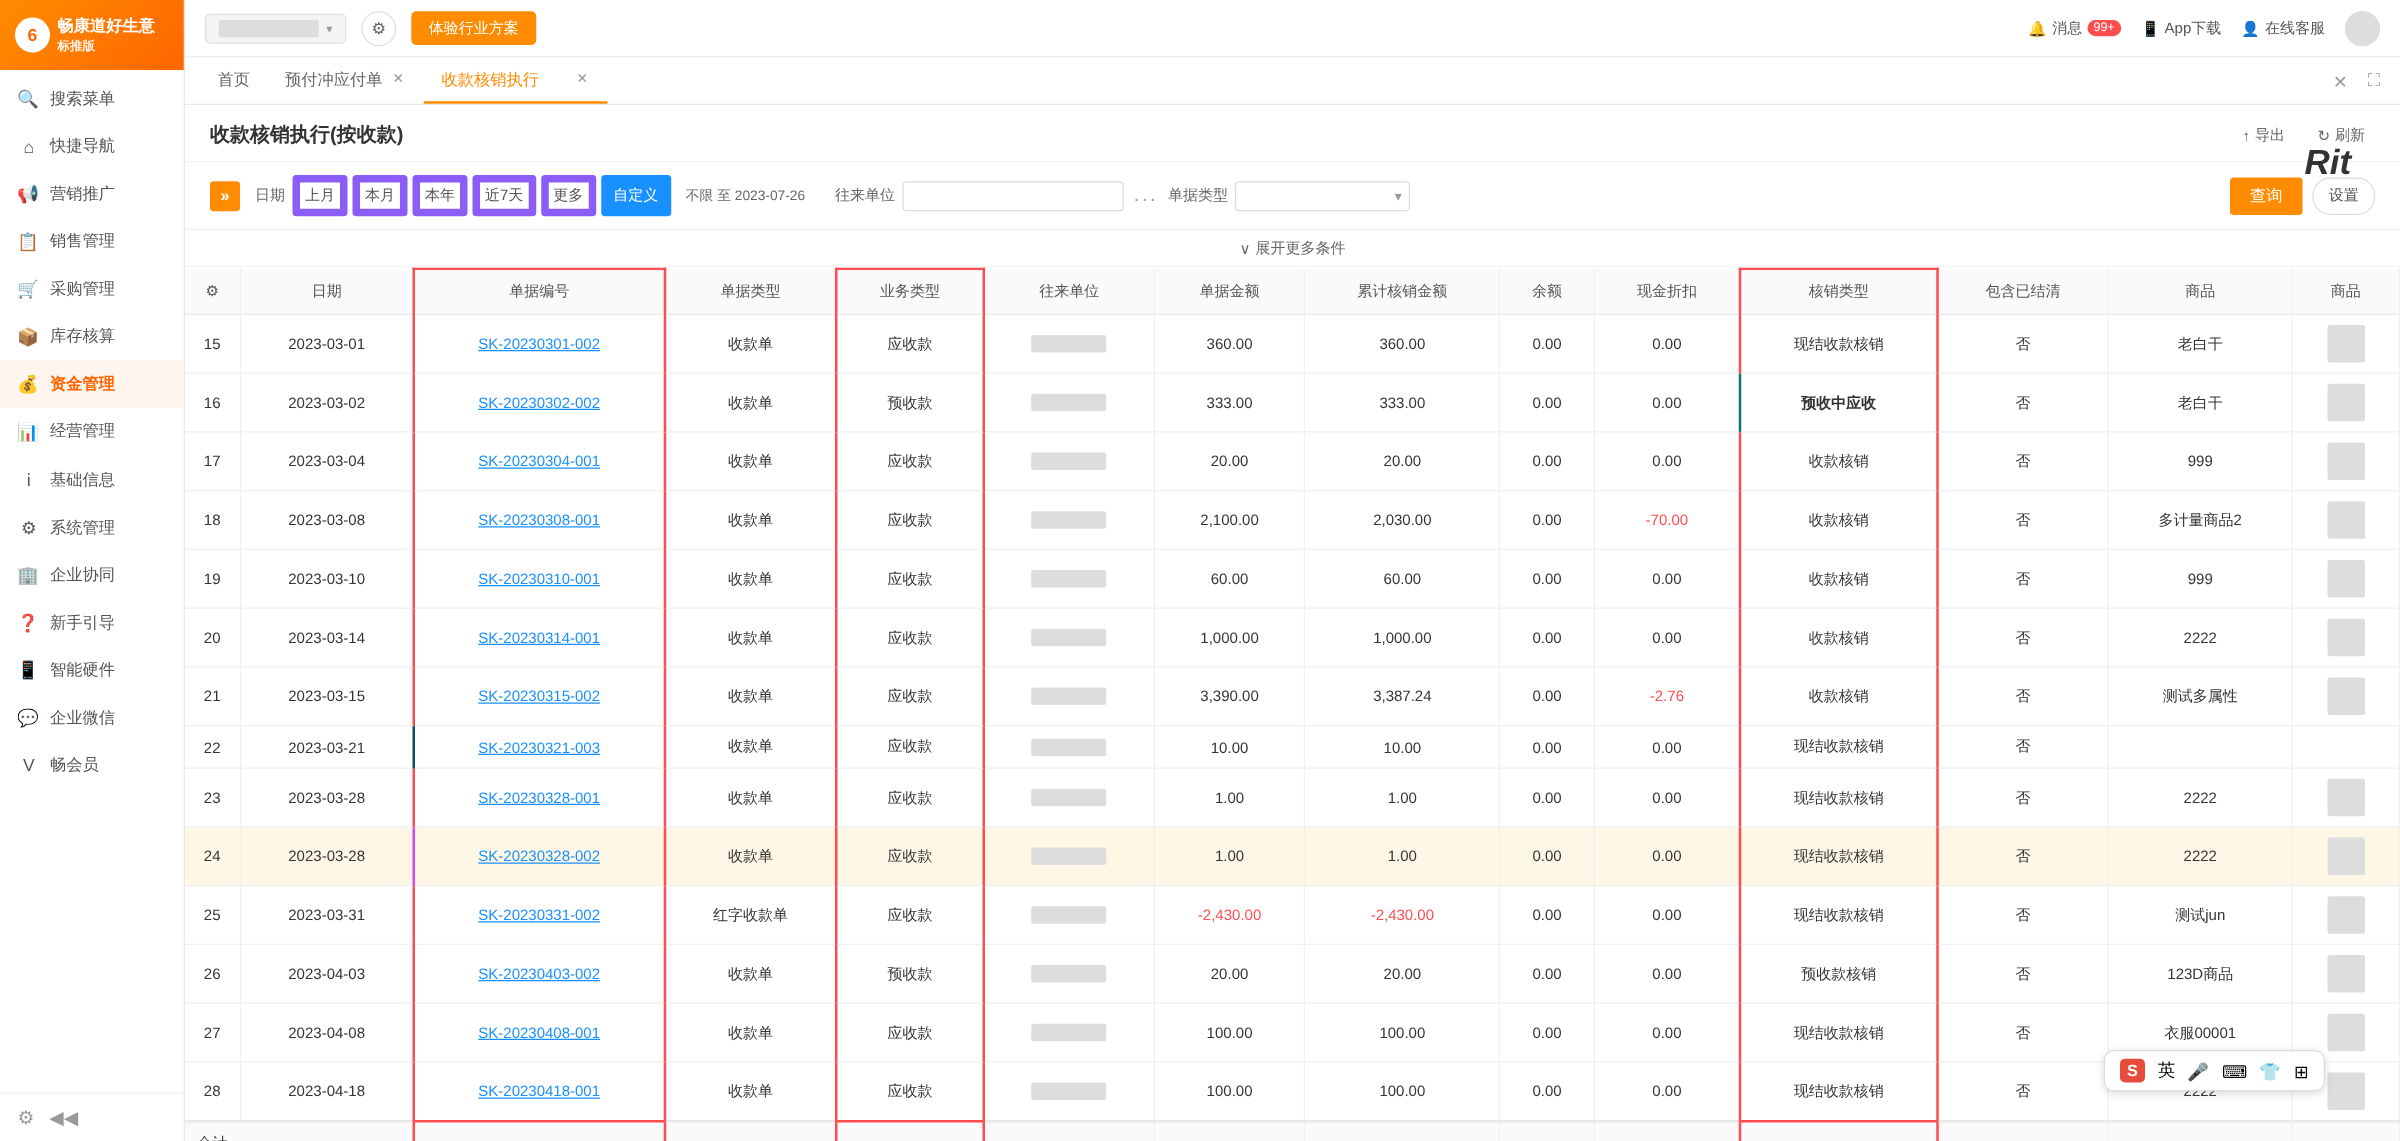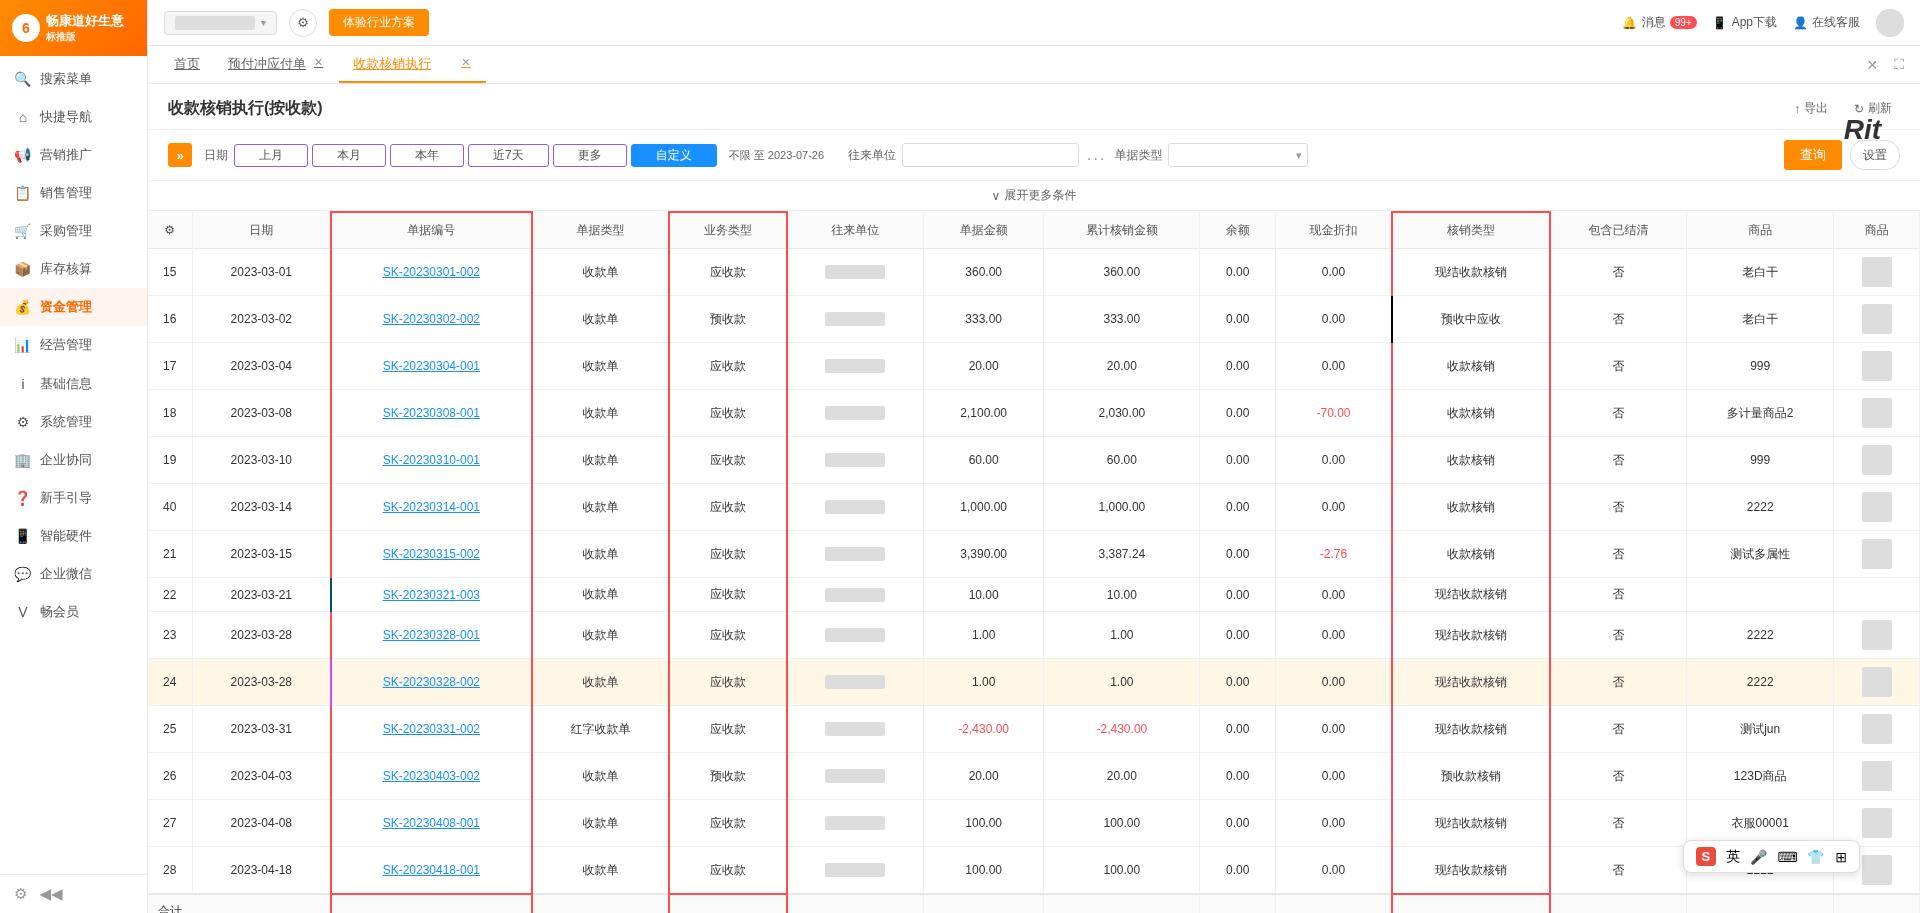--- a/index.html
+++ b/index.html
@@ -108,21 +108,20 @@
       gap: 0;
     }
     .tab {
       display: flex; align-items: flex-start; gap: 6px;
       padding: 8px 14px;
       cursor: pointer;
       font-size: 13px;
       color: #666;
       border-bottom: 2px solid transparent;
       white-space: nowrap;
-      text-decoration: underline;
     }
     .tab.active {
       color: #ff8c00;
       border-bottom: 2px solid #ff8c00;
       font-weight: 500;
       gap: 28px;
     }
     .tab .tab-close {
       font-size: 11px; color: #999;
       padding: 1px 2px; border-radius: 2px;
@@ -171,22 +170,22 @@
     .filter-toggle-btn {
       width: 24px; height: 24px; background: #ff8c00;
       border-radius: 3px; display: flex; align-items: center; justify-content: center;
       cursor: pointer; color: white; font-size: 13px; font-weight: bold;
     }
     .filter-row { display: flex; align-items: center; gap: 8px; flex: 1; flex-wrap: wrap; }
     .filter-group { display: flex; align-items: center; gap: 6px; }
     .filter-label { color: #666; font-size: 12px; white-space: nowrap; }
     .filter-date-group { display: flex; align-items: center; gap: 4px; }
     .date-btn {
-      padding: 2px 24px; font-size: 12px;
-      border: 1px solid #8b5cf6; border-radius: 3px;
+      padding: 2px 4px; font-size: 12px;
+      border: 6px solid #8b5cf6; border-radius: 3px;
       background: #fff; cursor: pointer; color: #555;
     }
     .date-btn.custom {
       background: #1890ff; color: white; border-color: #1890ff;
     }
     .date-range-text { color: #666; font-size: 11px; }
     .filter-input {
       border: 1px solid #ddd; border-radius: 3px;
       padding: 4px 10px; font-size: 12px; color: #333;
       min-width: 160px; outline: none;
@@ -553,21 +552,21 @@
     <td style="border-left:2px solid #ff4d4f;border-right:2px solid #ff4d4f;">
       预收款
     </td>
     <td>
       <span class="blurred-text">&nbsp;&nbsp;&nbsp;&nbsp;&nbsp;&nbsp;&nbsp;&nbsp;</span>
     </td>
     <td class="">333.00</td>
     <td class="">333.00</td>
     <td>0.00</td>
     <td class="">0.00</td>
-    <td style="border-left:2px solid #000000;border-right:2px solid #ff4d4f;">
+    <td style="border-left:2px solid #0f766e;border-right:2px solid #ff4d4f;font-weight:bold;">
       预收中应收
     </td>
     <td>否</td>
     <td>老白干</td>
     <td>
       <span style="display:inline-block;width:30px;height:30px;background:#ddd;border-radius:2px;vertical-align:middle;"></span>
     </td>
   </tr>
               <tr>
     <td>17</td>
@@ -641,21 +640,21 @@
     <td style="border-left:2px solid #ff4d4f;border-right:2px solid #ff4d4f;">
       收款核销
     </td>
     <td>否</td>
     <td>999</td>
     <td>
       <span style="display:inline-block;width:30px;height:30px;background:#ddd;border-radius:2px;vertical-align:middle;"></span>
     </td>
   </tr>
               <tr>
-    <td>40</td>
+    <td>20</td>
     <td>2023-03-14</td>
     <td style="border-left:2px solid #ff4d4f;border-right:2px solid #ff4d4f;">
       <span class="link-cell">SK-20230314-001</span>
     </td>
     <td>收款单</td>
     <td style="border-left:2px solid #ff4d4f;border-right:2px solid #ff4d4f;">
       应收款
     </td>
     <td>
       <span class="blurred-text">&nbsp;&nbsp;&nbsp;&nbsp;&nbsp;&nbsp;&nbsp;&nbsp;</span>

